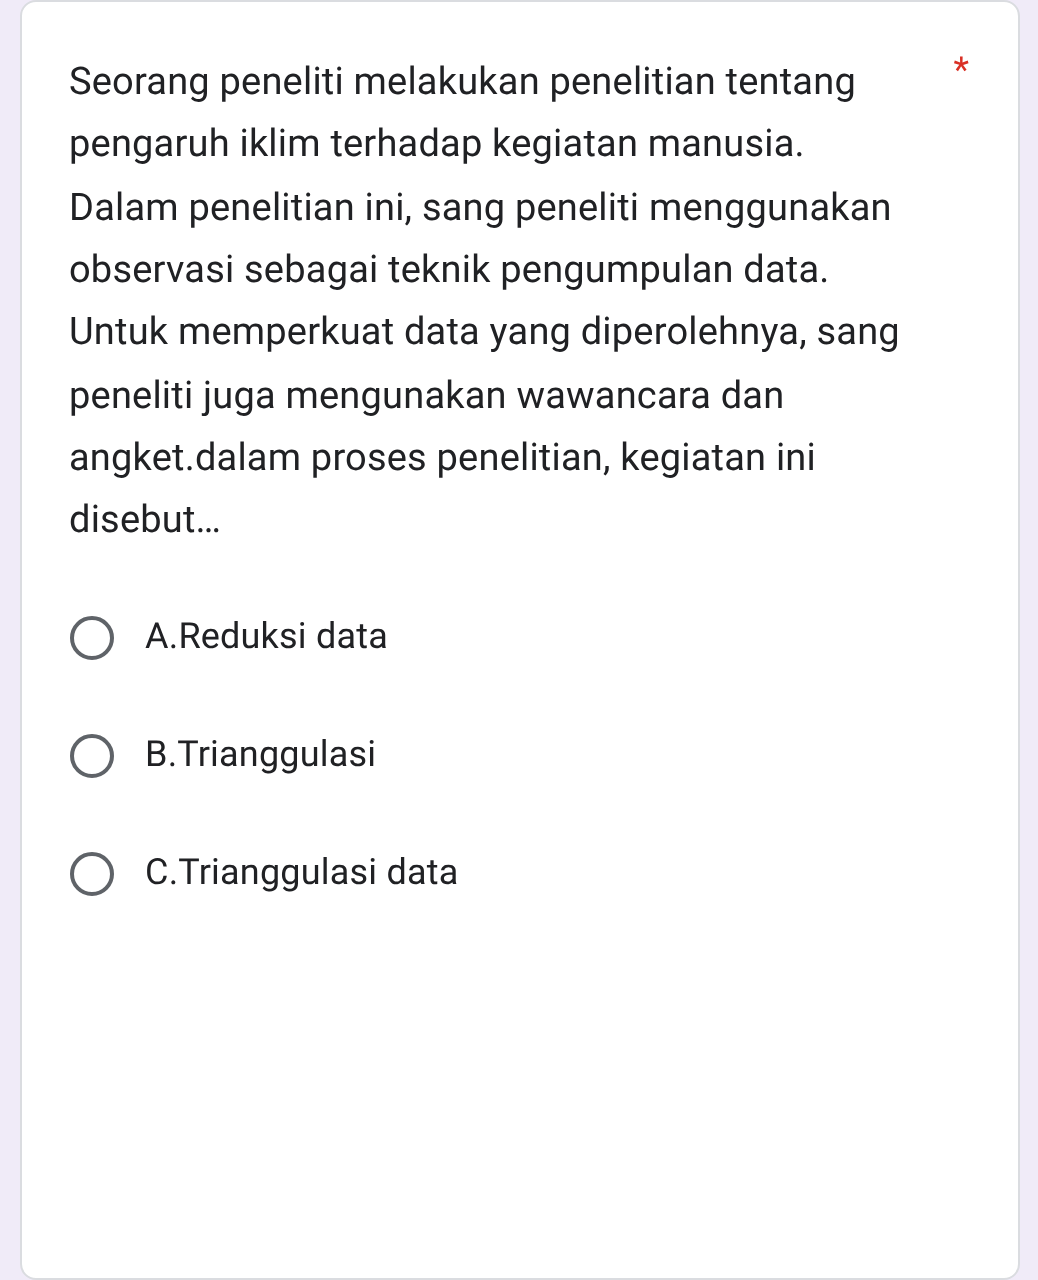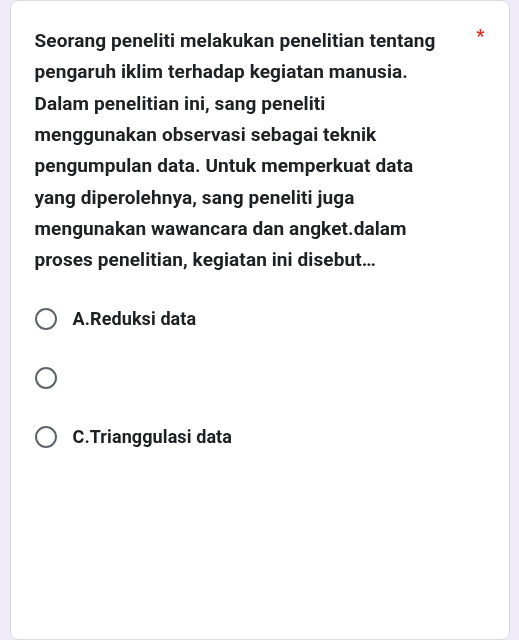--- a/index.html
+++ b/index.html
@@ -1,19 +1,18 @@
 <!DOCTYPE html>
 <html><head>
   <meta charset="utf-8">
   <style>
     * {
       box-sizing: border-box;
       margin: 0;
       padding: 0;
-      font-weight: bold;
     }
     body {
       font-family: 'Roboto', 'Google Sans', Arial, sans-serif;
       background: #f0ebf8;
       display: flex;
       justify-content: center;
       padding: 0;
       width: 519px;
       height: 640px;
       overflow: hidden;
@@ -79,19 +78,20 @@
     <div class="question-text">Seorang peneliti melakukan penelitian tentang pengaruh iklim terhadap kegiatan manusia. Dalam penelitian ini, sang peneliti menggunakan observasi sebagai teknik pengumpulan data. Untuk memperkuat data yang diperolehnya, sang peneliti juga mengunakan wawancara dan angket.dalam proses penelitian, kegiatan ini disebut…</div>
     <div class="required-asterisk">*</div>
   </div>
   <div class="options">
     <label class="option">
       <span class="radio"></span>
       <span class="option-label">A.Reduksi data</span>
     </label>
     <label class="option">
       <span class="radio"></span>
+      <span class="option-label">B.Trianggulasi</span>
     </label>
     <label class="option">
       <span class="radio"></span>
       <span class="option-label">C.Trianggulasi data</span>
     </label>
   </div>
 </div>
 
 </body></html>

